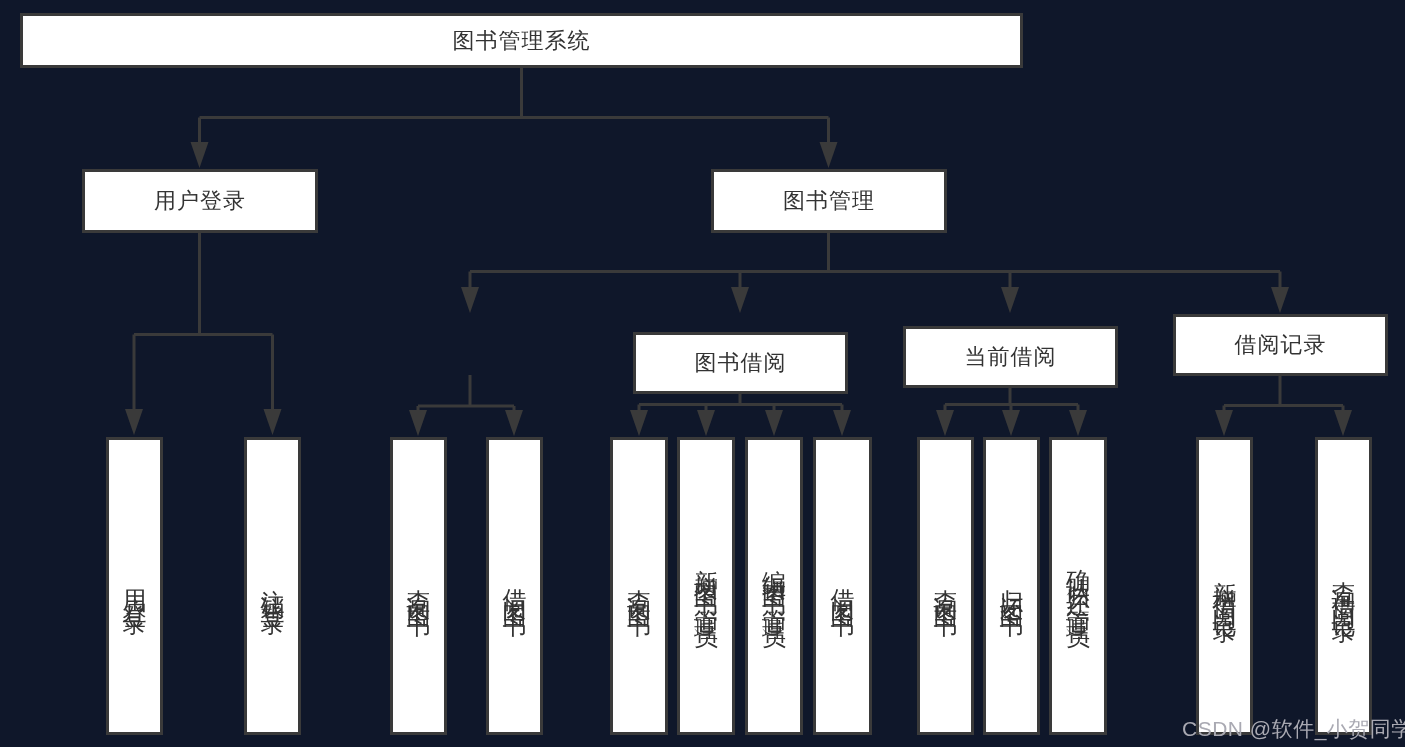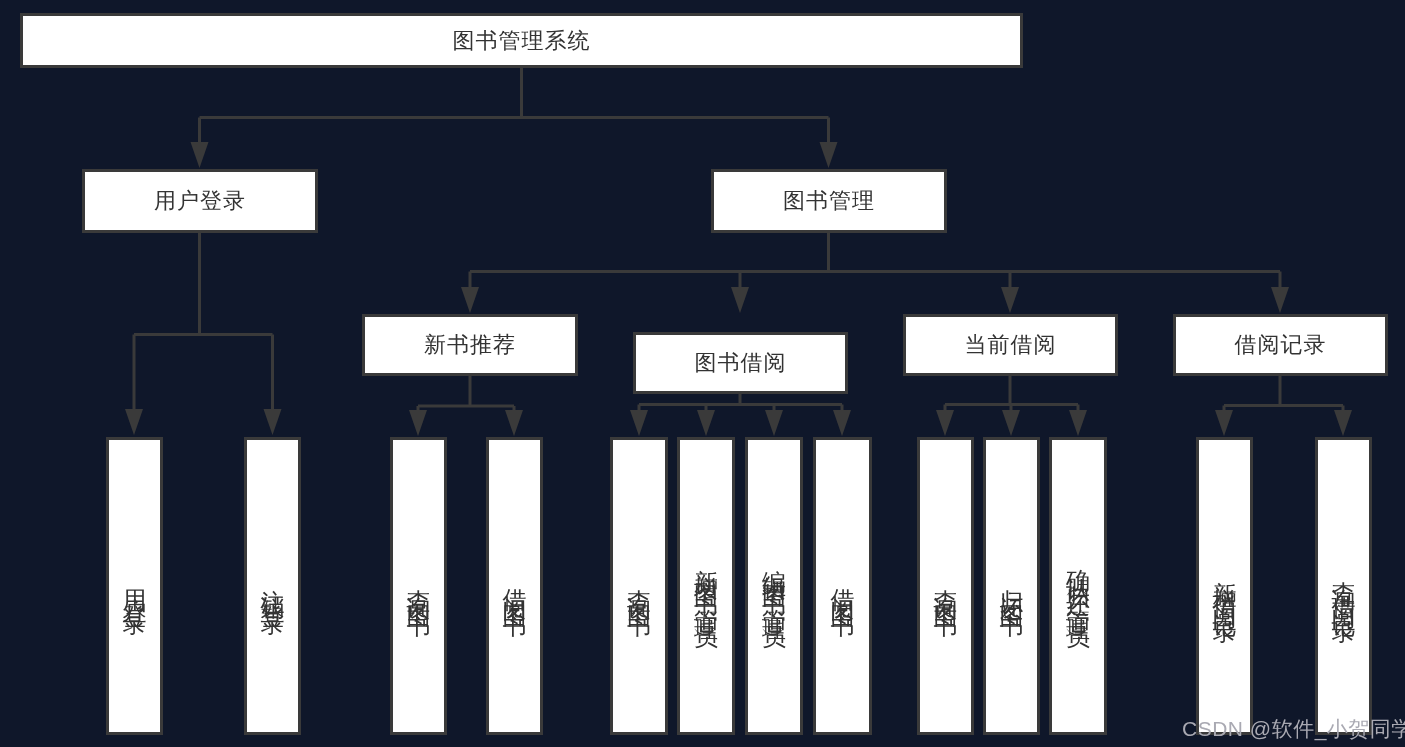--- a/index.html
+++ b/index.html
@@ -98,23 +98,22 @@
     <path d="M1280 375 V405.5 M1224 405.5 H1343 M1224 405.5 V412 M1343 405.5 V412"></path>
     <polygon points="1215,410 1233,410 1224,436"></polygon>
     <polygon points="1334,410 1352,410 1343,436"></polygon>
   </svg>
 
   <div class="node hlabel" style="left:20px;top:13px;width:1003px;height:55px;">图书管理系统</div>
 
   <div class="node hlabel" style="left:82px;top:169px;width:236px;height:64px;">用户登录</div>
   <div class="node hlabel" style="left:711px;top:169px;width:236px;height:64px;text-align:right;">图书管理</div>
 
-  <div class="node hlabel" style="left:362px;top:314px;width:216px;height:62px;">新书推荐</div>
   <div class="node hlabel" style="left:633px;top:332px;width:215px;height:62px;">图书借阅</div>
-  <div class="node hlabel" style="left:903px;top:314px;width:215px;height:62px;">当前借阅</div>
+  <div class="node hlabel" style="left:903px;top:326px;width:215px;height:62px;">当前借阅</div>
   <div class="node hlabel" style="left:1173px;top:314px;width:215px;height:62px;">借阅记录</div>
 
   <div class="node vnode" style="left:106px;top:437px;width:57px;height:298px;">
     <span>用户登录</span>
   </div>
   <div class="node vnode" style="left:244px;top:437px;width:57px;height:298px;">
     <span>注销登录</span>
   </div>
 
   <div class="node vnode" style="left:390px;top:437px;width:57px;height:298px;">

